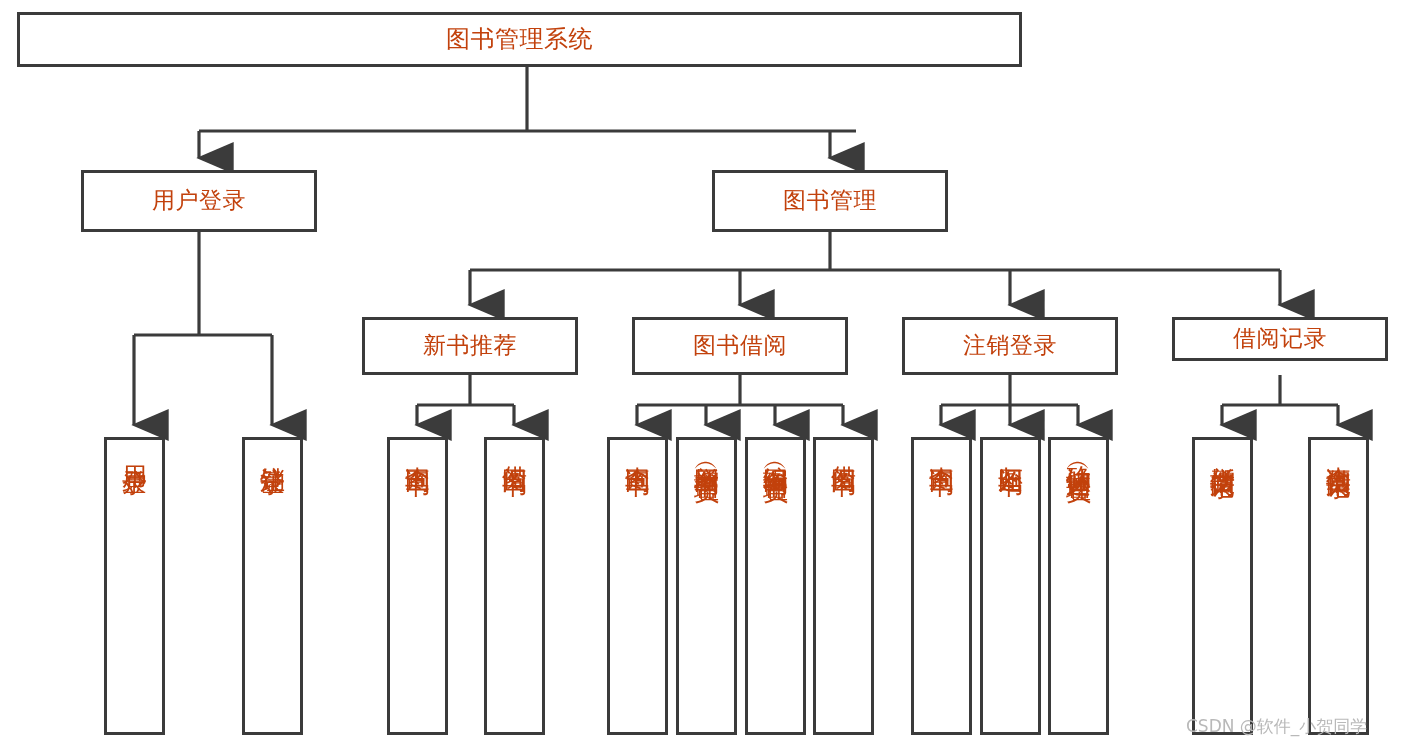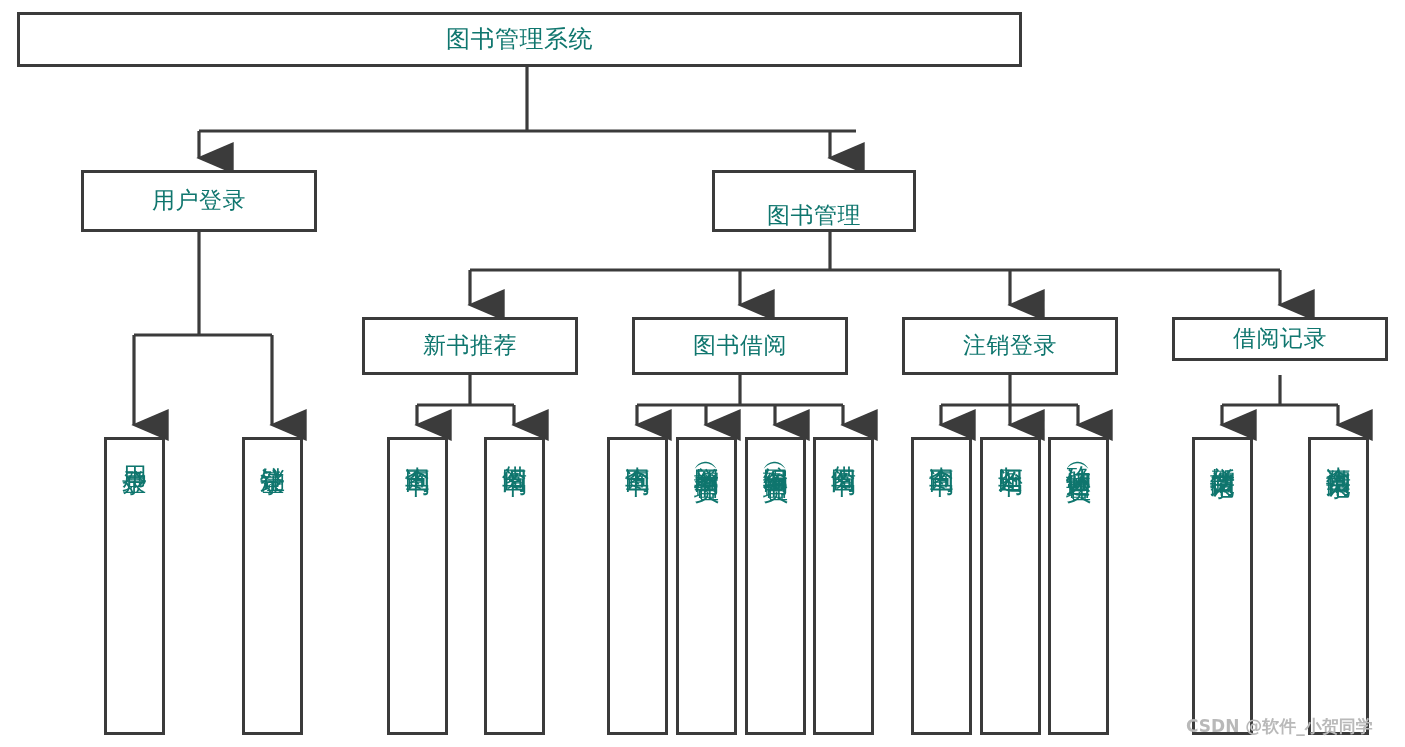--- a/index.html
+++ b/index.html
@@ -33,21 +33,21 @@
     display: flex;
     align-items: center;
     justify-content: center;
     color: #1a1a1a;
   }
   .node-label {
     display: block;
     text-align: center;
     line-height: 1.18;
     letter-spacing: 0.5px;
-    color: #0f766e;
+    color: #c2410c;
     white-space: nowrap;
   }
   
   .node.horiz .node-label {
     font-size: 23px;
   }
   .node.root .node-label {
     font-size: 24px;
   }
   
@@ -66,21 +66,20 @@
   }
   .watermark {
     position: absolute;
     left: 1186px;
     top: 715px;
     font-size: 17px;
     color: #b9b9b9;
     font-family: "DejaVu Sans", "Liberation Sans", sans-serif;
     white-space: nowrap;
     pointer-events: none;
-    font-weight: bold;
   }
 </style>
 </head>
 <body>
 
 <div id="diagram-root">
 
   <svg id="diagram-svg" viewBox="0 0 1405 747" xmlns="http://www.w3.org/2000/svg">
     <defs>
       <marker id="arrow" viewBox="0 0 12 12" refX="6" refY="10" markerWidth="11" markerHeight="11" orient="auto-start-reverse">
@@ -138,21 +137,21 @@
   </svg>
 
   <div class="node horiz root" style="left:17px; top:12px; width:1005px; height:55px;">
     <span class="node-label">图书管理系统</span>
   </div>
 
   <div class="node horiz" style="left:81px; top:170px; width:236px; height:62px;">
     <span class="node-label">用户登录</span>
   </div>
 
-  <div class="node horiz" style="left:712px; top:170px; width:204px; height:62px;align-items:flex-end;">
+  <div class="node horiz" style="left:712px; top:170px; width:236px; height:62px;">
     <span class="node-label">图书管理</span>
   </div>
 
   <div class="node horiz" style="left:362px; top:317px; width:216px; height:58px;">
     <span class="node-label">新书推荐</span>
   </div>
 
   <div class="node horiz" style="left:632px; top:317px; width:216px; height:58px;">
     <span class="node-label">图书借阅</span>
   </div>

